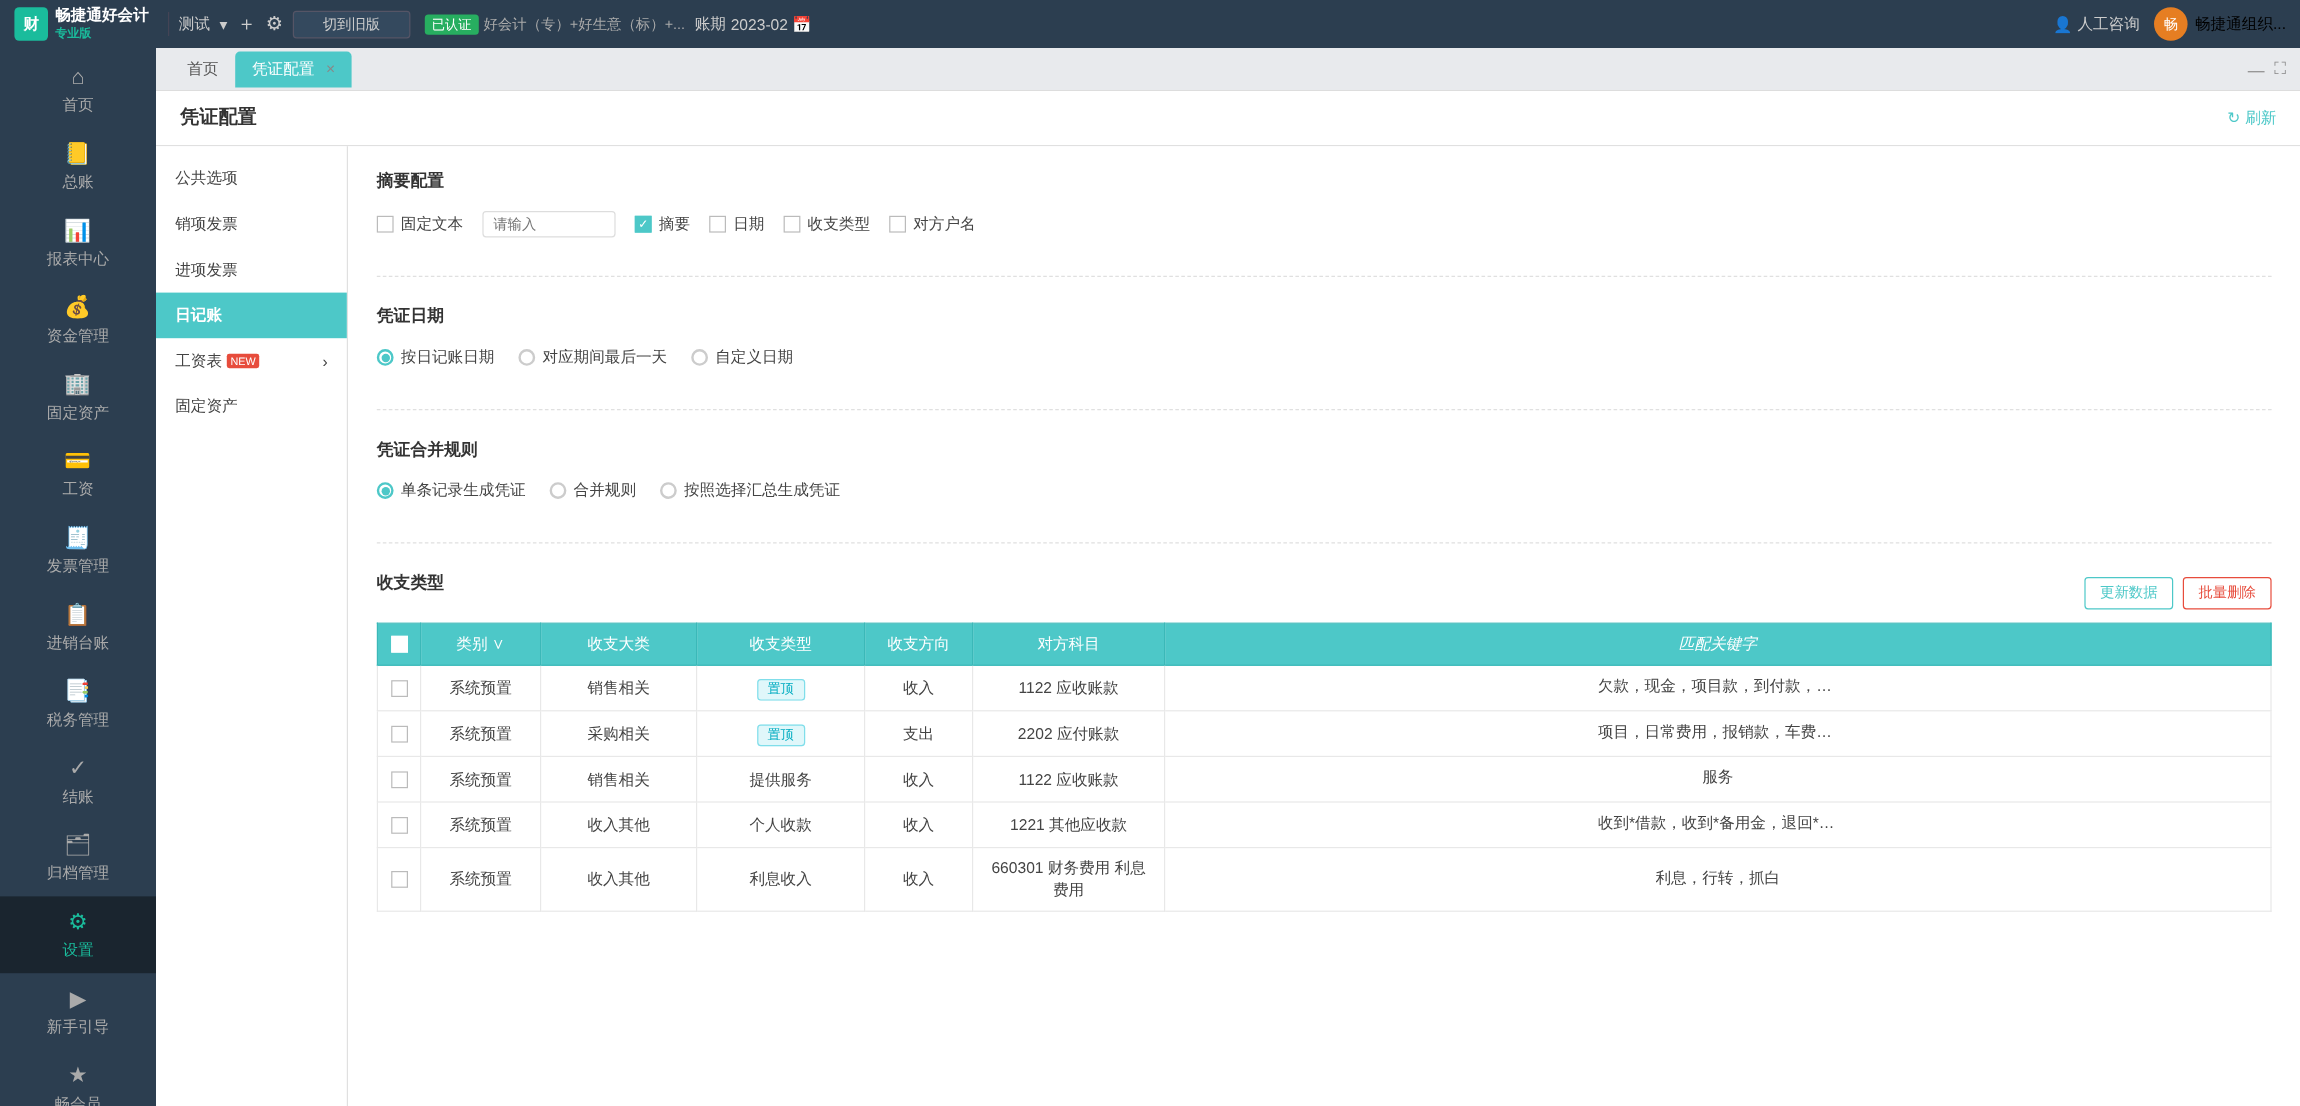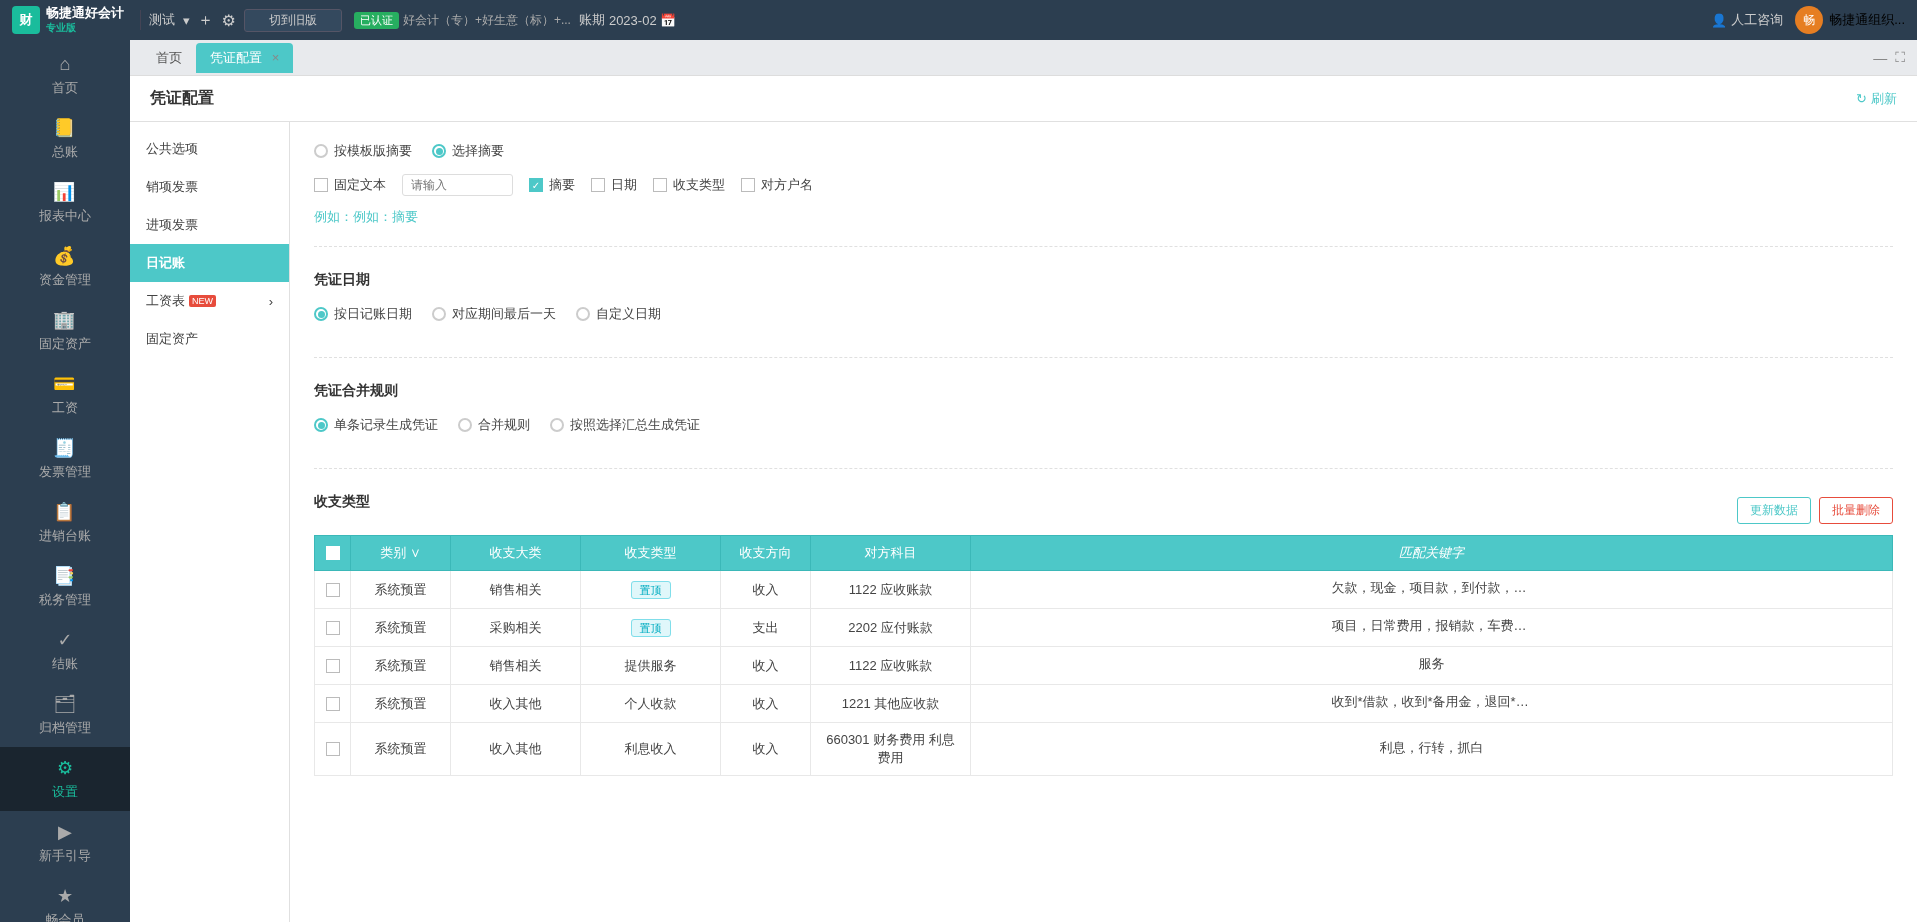--- a/index.html
+++ b/index.html
@@ -253,30 +253,21 @@
             <span class="chevron">›</span>
           </div>
           <div class="left-nav-item">
             <span>固定资产</span>
           </div>
         </div>
 
         <div class="right-content">
 
           <div class="section">
-            <div class="radio-group">
-              <label class="radio-item">
-                <div class="radio-circle"></div>
-                <span>按模板版摘要</span>
-              </label>
-              <label class="radio-item">
-                <div class="radio-circle checked"></div>
-                <span>选择摘要</span>
-              </label>
-            </div>
+            <div class="section-title">摘要配置</div>
             <div class="checkbox-row">
               <label class="checkbox-item">
                 <div class="checkbox-box"></div>
                 <span>固定文本</span>
               </label>
               <input class="text-input" placeholder="请输入" style="">
               <label class="checkbox-item">
                 <div class="checkbox-box checked">✓</div>
                 <span>摘要</span>
               </label>
@@ -285,23 +276,20 @@
                 <span>日期</span>
               </label>
               <label class="checkbox-item">
                 <div class="checkbox-box"></div>
                 <span>收支类型</span>
               </label>
               <label class="checkbox-item">
                 <div class="checkbox-box"></div>
                 <span>对方户名</span>
               </label>
-            </div>
-            <div class="example-text">
-              <span>例如：</span><span>例如：摘要</span>
             </div>
           </div>
 
           <div class="section">
             <div class="section-title">凭证日期</div>
             <div class="radio-group">
               <label class="radio-item">
                 <div class="radio-circle checked"></div>
                 <span>按日记账日期</span>
               </label>

